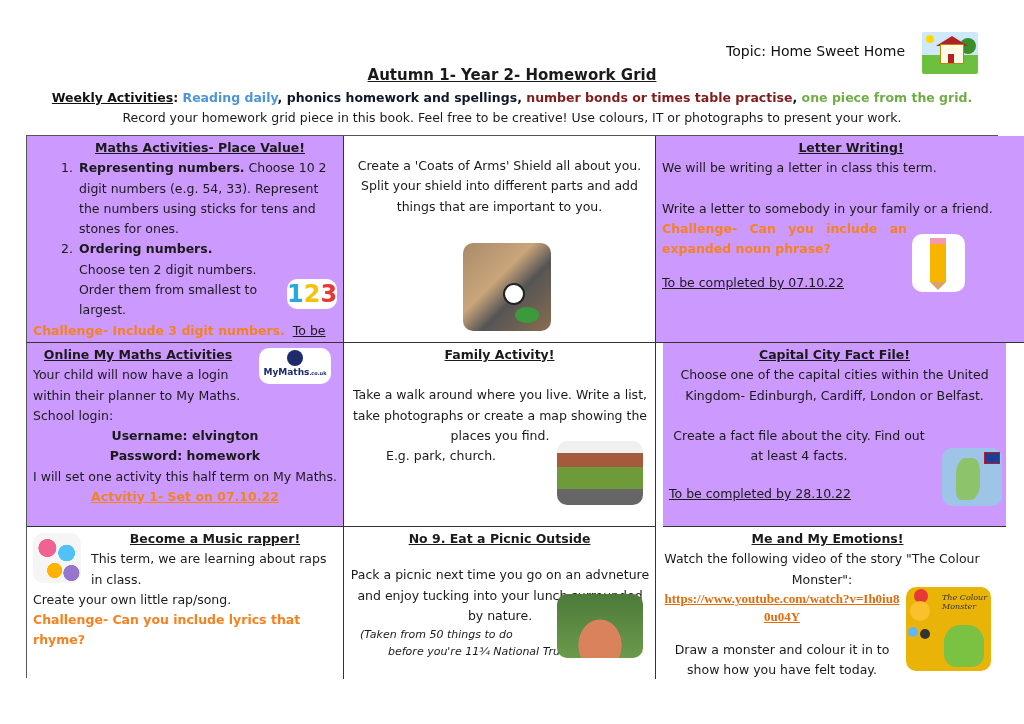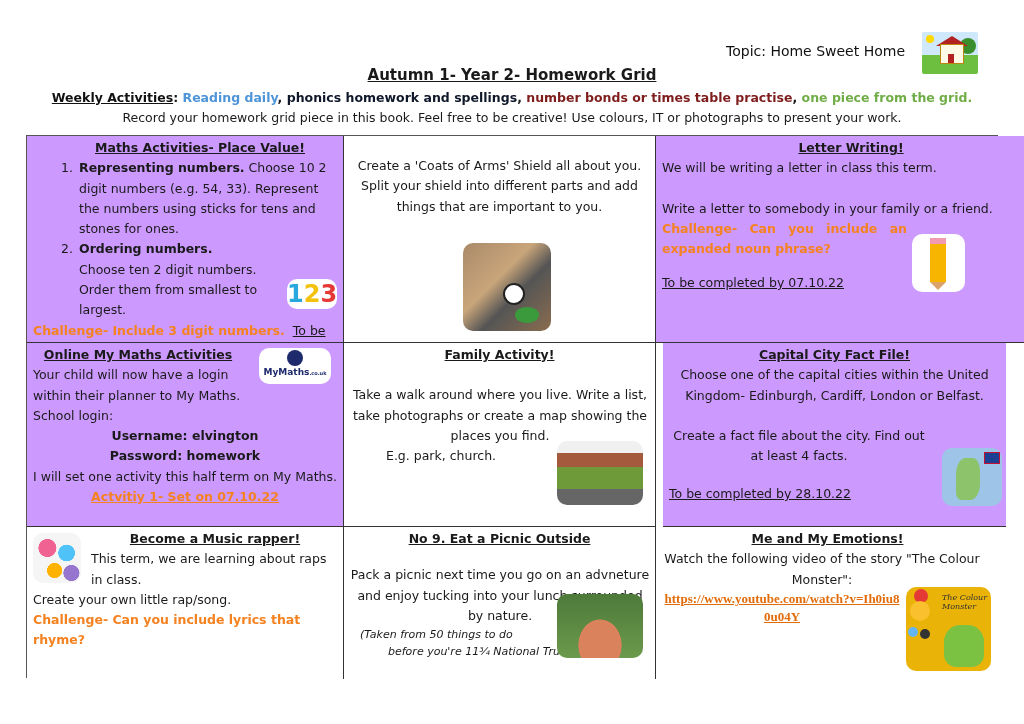--- a/index.html
+++ b/index.html
@@ -135,20 +135,21 @@
     <div class="small" style="padding-left:10px">(Taken from 50 things to do</div>
     <div class="small" style="padding-left:38px">before you're 11¾ National Trust).</div>
     <div class="img" style="left:213px;top:67px;width:86px;height:64px;background:radial-gradient(ellipse at 50% 80%,#d9825b 0 35%,transparent 36%),linear-gradient(#4d7a3a,#6b9a4c);"></div>
   </div>
 
   <div class="cell white" style="left:629px;top:391px;width:343px;height:152px;border-right:none;border-bottom:none;">
     <div class="h">Me and My Emotions!</div>
     <div class="c" style="width:320px">Watch the following video of the story "The Colour Monster":</div>
     <div class="link" style="width:240px;word-break:break-all">https://www.youtube.com/watch?v=Ih0iu80u04Y</div>
     <div style="height:14px"></div>
+    <div class="c" style="width:240px">Draw a monster and colour it in to show how you have felt today.</div>
     <div class="img" style="left:250px;top:60px;width:85px;height:84px;background:#eab308;">
       <div style="position:absolute;left:8px;top:2px;width:14px;height:14px;border-radius:50%;background:#e53935"></div>
       <div style="position:absolute;left:4px;top:14px;width:20px;height:20px;border-radius:50%;background:#fbc02d"></div>
       <div style="position:absolute;left:2px;top:40px;width:10px;height:10px;border-radius:50%;background:#64b5f6"></div>
       <div style="position:absolute;left:14px;top:42px;width:10px;height:10px;border-radius:50%;background:#333"></div>
       <div style="position:absolute;left:38px;top:38px;width:40px;height:42px;border-radius:40% 40% 30% 30%;background:#7cc242"></div>
       <div style="position:absolute;left:36px;top:6px;font:italic 8px 'DejaVu Serif',serif;color:#333">The Colour<br>Monster</div>
     </div>
   </div>
 </div>

